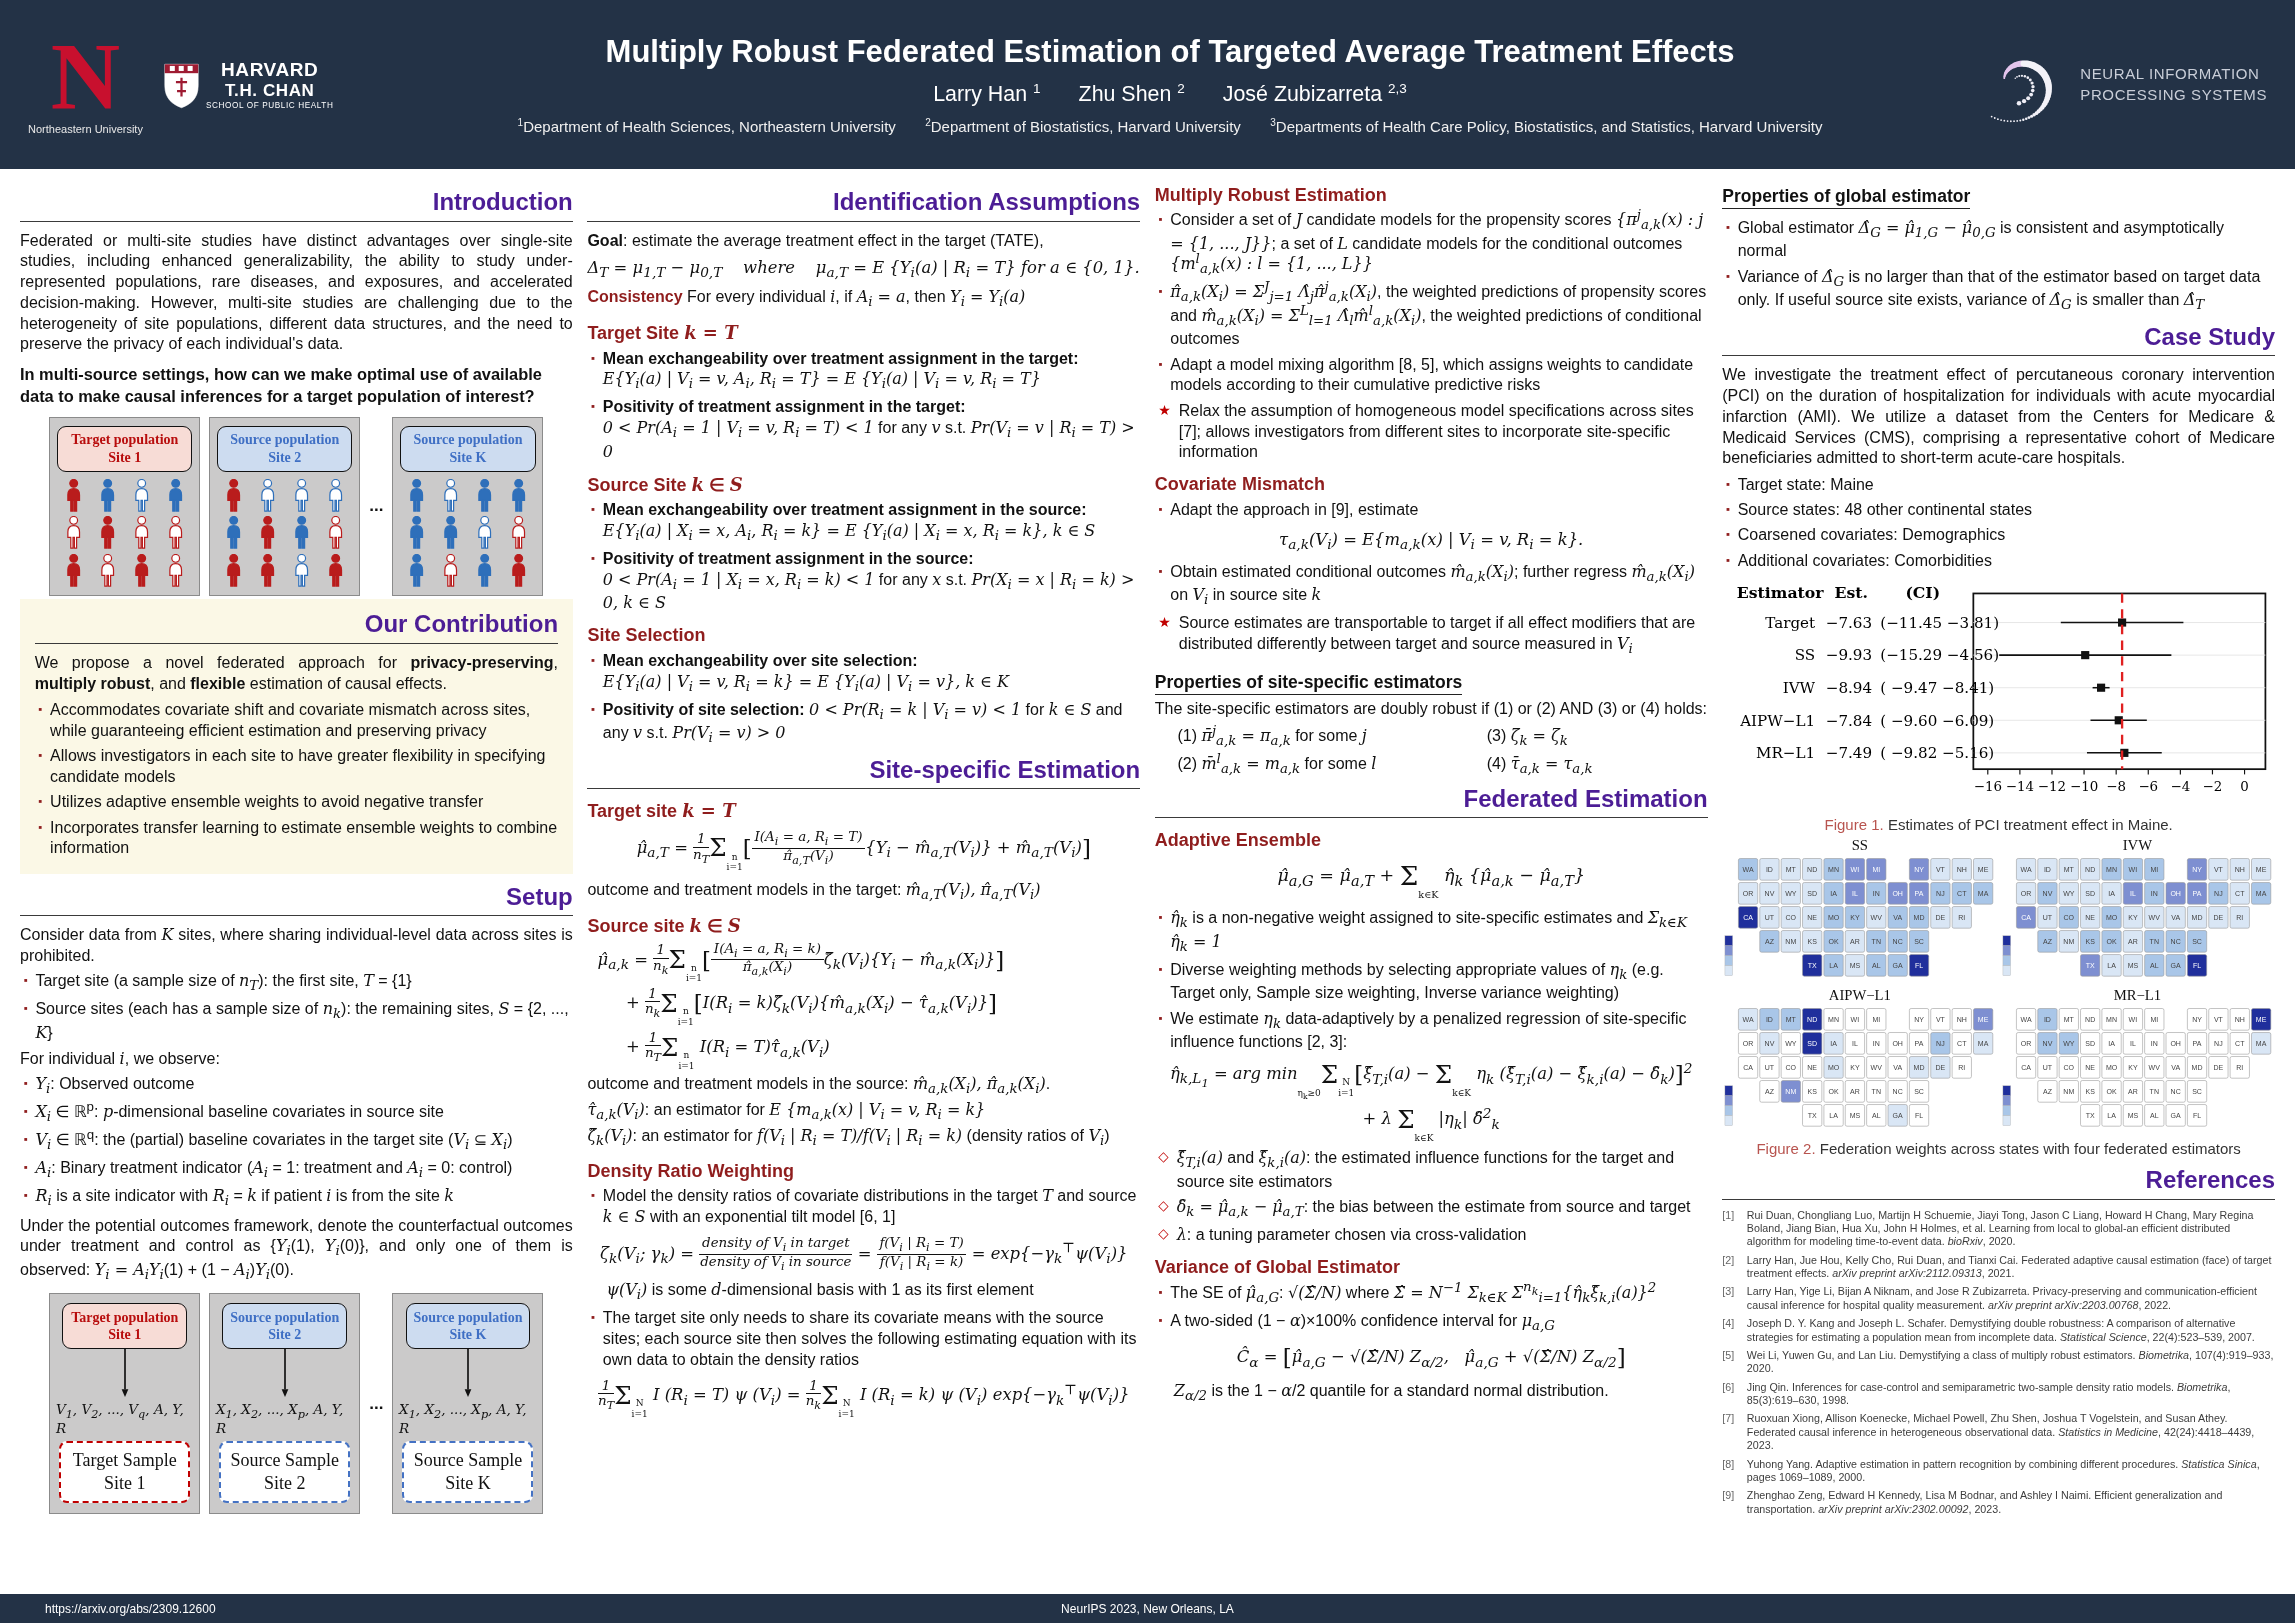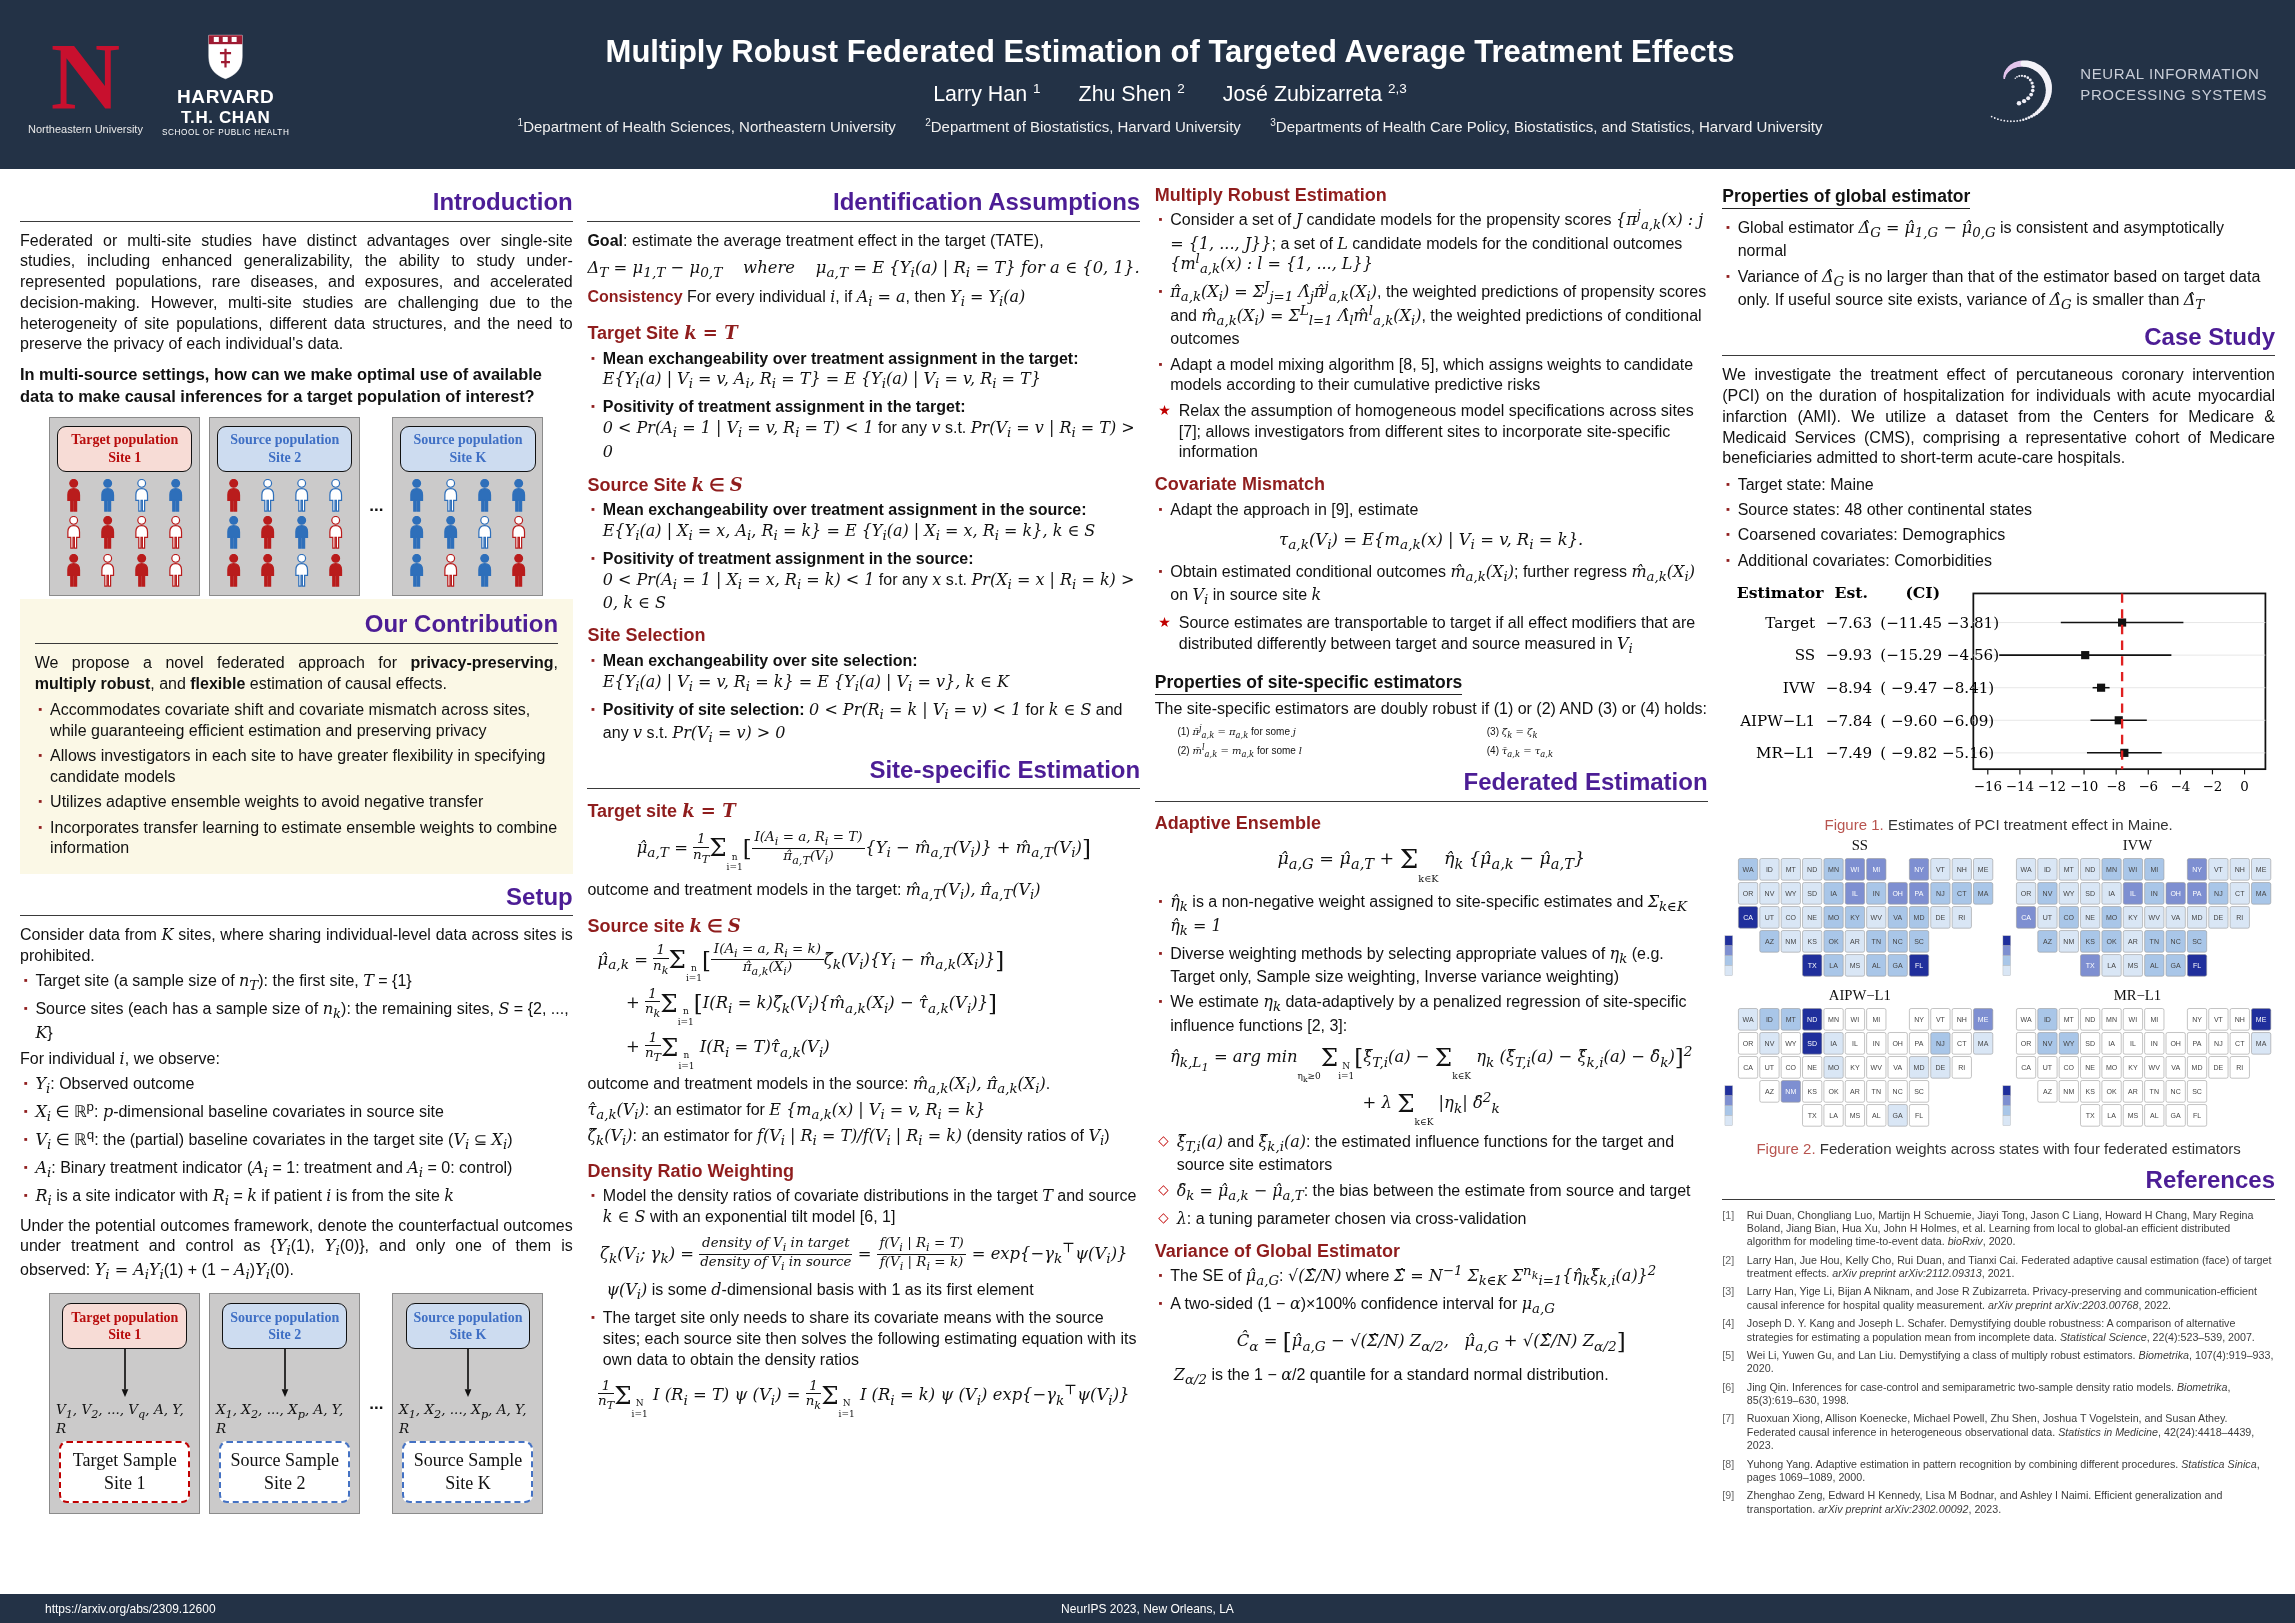--- a/index.html
+++ b/index.html
@@ -4,21 +4,21 @@
 <style>
   html,body{margin:0;padding:0;background:#ffffff;}
   .poster{width:2295px;height:1624px;position:relative;background:#ffffff;font-family:"Liberation Sans",sans-serif;color:#111;overflow:hidden;}
 
   
   .hdr{height:169px;background:#233246;color:#fff;display:flex;align-items:center;padding:0 28px;box-sizing:border-box;}
   .hdr-left{display:flex;align-items:center;gap:19px;width:440px;flex:0 0 auto;}
   .nu-logo{display:flex;flex-direction:column;align-items:center;}
   .nu-n{font-family:"Liberation Serif",serif;font-size:96px;line-height:0.9;color:#c8102e;font-weight:bold;}
   .nu-cap{font-size:11px;color:#e8e8e8;line-height:1.15;margin-top:2.3px;}
-  .hv-logo{display:flex;flex-direction:column;align-items:center;gap:5px;}
+  .hv-logo{display:flex;flex-direction:row;align-items:flex-end;gap:5px;}
   .hv-txt{text-align:center;color:#fff;}
   .hv-l1{font-weight:bold;font-size:19px;letter-spacing:0.6px;}
   .hv-l2{font-weight:bold;font-size:17px;letter-spacing:0.6px;}
   .hv-l3{font-size:8.2px;letter-spacing:0.6px;}
   .hdr-center{flex:1;text-align:center;}
   .title{font-size:31px;font-weight:bold;line-height:1.15;}
   .authors{font-size:21.4px;margin-top:12.4px;}
   .authors .au{margin:0 19px;}
   .authors sup{font-size:13.5px;}
   .affils{font-size:15px;margin-top:11.3px;color:#f0f0f0;}
@@ -65,21 +65,21 @@
   .dots{font-size:17px;font-weight:bold;}
 
   
   .data-panel{background:#cbcaca;border:1.1px solid #8b8b8b;padding:9px 5.6px 10px;width:151px;box-sizing:border-box;display:flex;flex-direction:column;align-items:center;}
   .dp-vars{font-family:"DejaVu Serif",serif;font-style:italic;font-size:13.5px;margin:3.4px 0 4.5px;}
   .dp-sample{border:2px dashed;border-radius:8px;background:#fff;padding:5.6px 4.5px;text-align:center;font-family:"Liberation Serif",serif;font-size:18px;line-height:1.3;width:118px;}
   .dp-sample.t{border-color:#c00000;}
   .dp-sample.s{border-color:#4472c4;}
 
   
-  .cond-grid{display:grid;grid-template-columns:1.35fr 1fr;column-gap:11.3px;row-gap:5.6px;font-size:10px;margin:5.6px 0 3.4px 22.6px;}
+  .cond-grid{display:grid;grid-template-columns:1.35fr 1fr;column-gap:11.3px;row-gap:5.6px;font-size:16px;margin:5.6px 0 3.4px 22.6px;}
 
   
   .figcap{text-align:center;font-size:15px;margin:5.6px 0 2.3px;color:#333;}
   .figcap .lab{color:#b8544f;}
 
   
   .maps-grid{display:grid;grid-template-columns:1fr 1fr;gap:2.3px;margin-top:3.4px;}
   .map-title{text-align:center;font-family:"Liberation Serif",serif;font-size:14.7px;margin-bottom:1.1px;}
 
   

